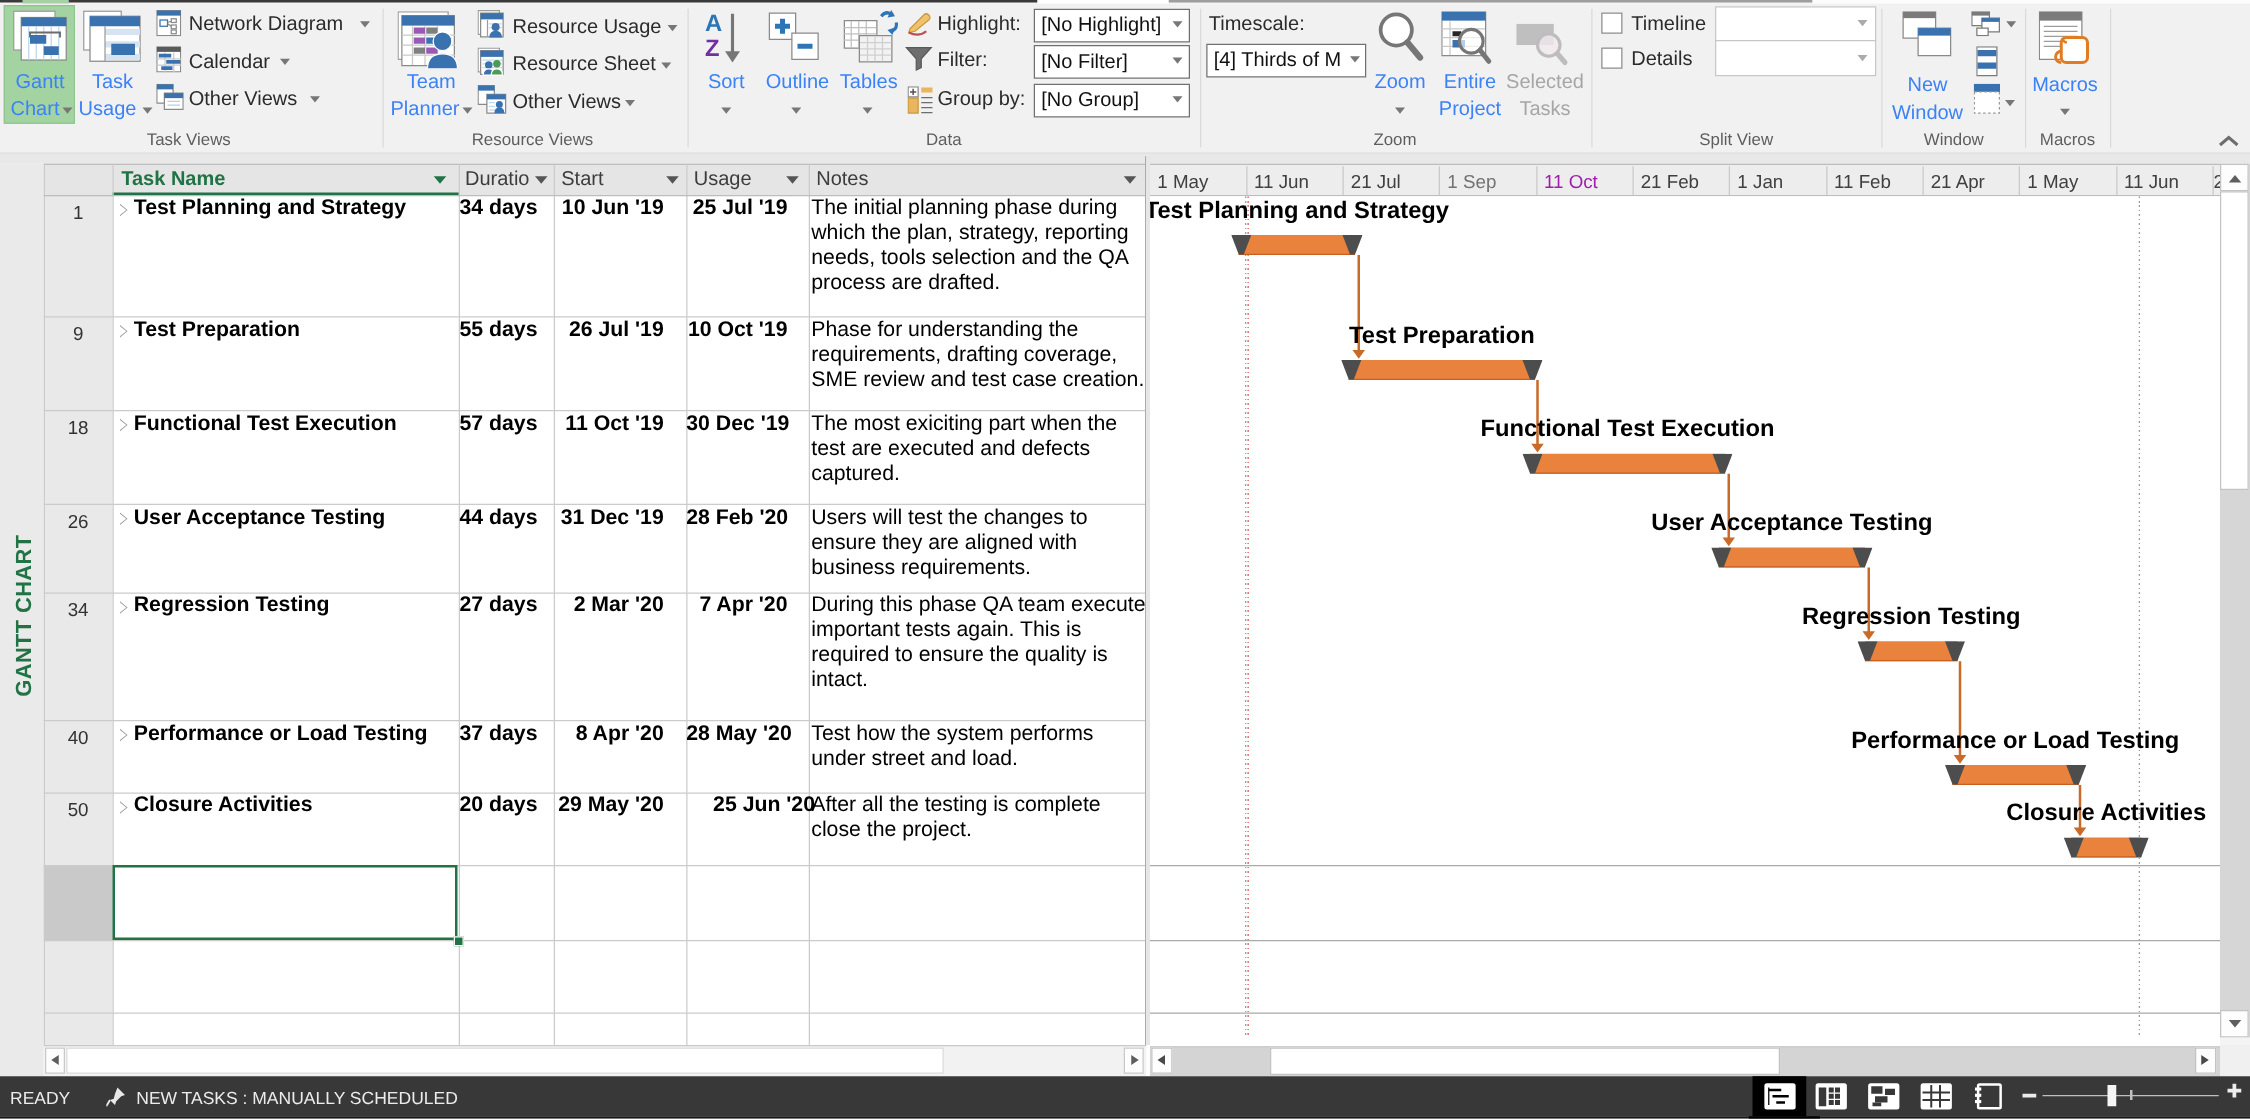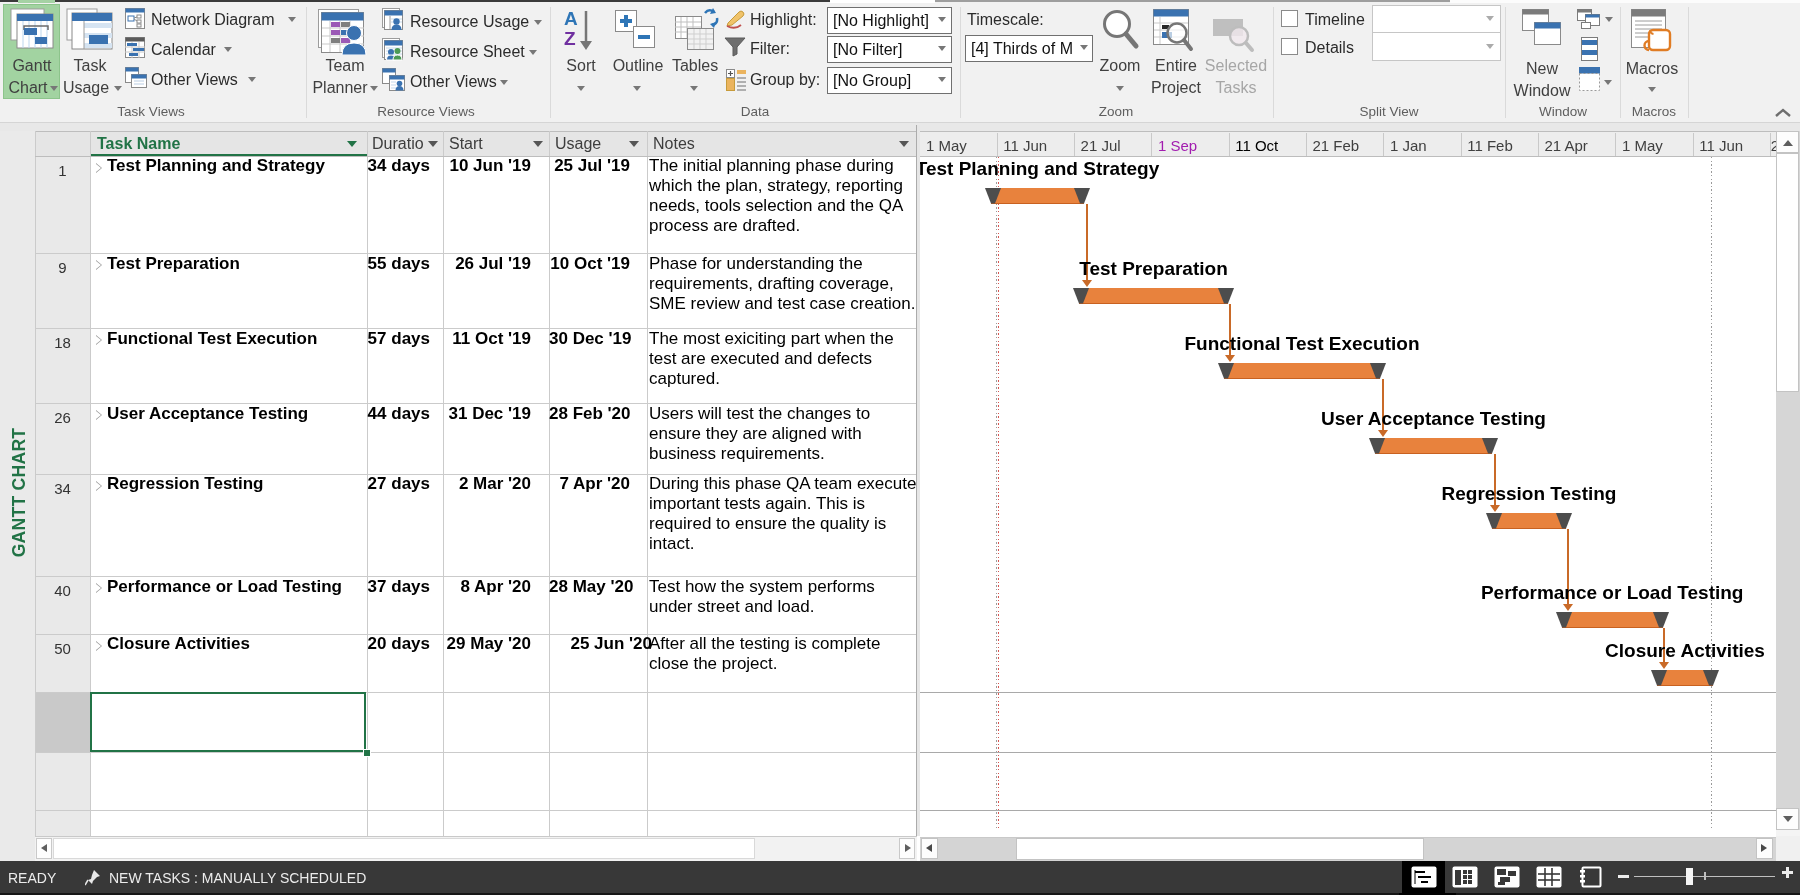--- a/index.html
+++ b/index.html
@@ -1,19 +1,19 @@
 <!DOCTYPE html>
 <html><head><meta charset="utf-8"><style>
 html,body{margin:0;padding:0}
 body{width:1800px;height:895px;font-family:"Liberation Sans",sans-serif;position:relative;background:#fff;overflow:hidden}
 .a{position:absolute}
 .car{position:absolute;width:0;height:0;border-left:4px solid transparent;border-right:4px solid transparent;border-top:5px solid #777}
 .gsep{position:absolute;top:7px;width:1px;height:111px;background:#DADADA}
 .glab{position:absolute;top:105px;height:14px;font-size:13.5px;color:#5E5E5E;text-align:center;line-height:14px}
-.btxt{position:absolute;font-size:16px;color:#404040;text-align:center;line-height:15px;white-space:nowrap}
+.btxt{position:absolute;font-size:16px;color:#3b82f6;text-align:center;line-height:15px;white-space:nowrap}
 .srow{position:absolute;font-size:16px;color:#2b2b2b;line-height:18px;white-space:nowrap}
 .ddbox{position:absolute;background:#fff;border:1px solid #707070;font-size:16px;color:#111;line-height:25px;white-space:nowrap}
 .hcell{position:absolute;top:131px;height:24px;font-size:16px;color:#3d3d3d;line-height:25px;overflow:hidden}
 .vbord{position:absolute;width:1px;background:#CBCBCB}
 .hbord{position:absolute;height:1px;background:#CBCBCB}
 .num{position:absolute;font-size:15px;color:#333;text-align:center}
 .tname{position:absolute;font-size:17px;font-weight:bold;color:#000;white-space:nowrap}
 .tval{position:absolute;font-size:17px;font-weight:bold;color:#000;text-align:right;white-space:nowrap}
 .tnote{position:absolute;font-size:17px;color:#000;line-height:20px;white-space:nowrap}
 .exp{position:absolute;width:0;height:0;border-top:4px solid transparent;border-bottom:4px solid transparent;border-left:5px solid #fff;}
@@ -466,23 +466,23 @@
 
 <div class="a" style="left:917px;top:125px;width:3px;height:711px;background:#E6E6E6"></div>
 <div class="a" style="left:920px;top:125px;width:856px;height:6px;background:#E8E8E8"></div>
 <div class="a" style="left:920px;top:131px;width:856px;height:26px;background:#EDEDED;border-top:1px solid #BDBDBD;border-bottom:1px solid #BDBDBD;box-sizing:border-box;overflow:hidden">
 <div style="position:absolute;left:5.9px;top:5px;font-size:15px;color:#404040;white-space:nowrap">1 May</div>
 <div style="position:absolute;left:76.7px;top:1px;width:1px;height:25px;background:#C9C9C9"></div>
 <div style="position:absolute;left:83.2px;top:5px;font-size:15px;color:#404040;white-space:nowrap">11 Jun</div>
 <div style="position:absolute;left:154.1px;top:1px;width:1px;height:25px;background:#C9C9C9"></div>
 <div style="position:absolute;left:160.6px;top:5px;font-size:15px;color:#404040;white-space:nowrap">21 Jul</div>
 <div style="position:absolute;left:231.4px;top:1px;width:1px;height:25px;background:#C9C9C9"></div>
-<div style="position:absolute;left:237.9px;top:5px;font-size:15px;color:#a21caf;white-space:nowrap">1 Sep</div>
+<div style="position:absolute;left:237.9px;top:5px;font-size:15px;color:#737373;white-space:nowrap">1 Sep</div>
 <div style="position:absolute;left:308.7px;top:1px;width:1px;height:25px;background:#C9C9C9"></div>
-<div style="position:absolute;left:315.2px;top:5px;font-size:15px;color:#000000;white-space:nowrap">11 Oct</div>
+<div style="position:absolute;left:315.2px;top:5px;font-size:15px;color:#a21caf;white-space:nowrap">11 Oct</div>
 <div style="position:absolute;left:386.0px;top:1px;width:1px;height:25px;background:#C9C9C9"></div>
 <div style="position:absolute;left:392.5px;top:5px;font-size:15px;color:#404040;white-space:nowrap">21 Feb</div>
 <div style="position:absolute;left:463.4px;top:1px;width:1px;height:25px;background:#C9C9C9"></div>
 <div style="position:absolute;left:469.9px;top:5px;font-size:15px;color:#404040;white-space:nowrap">1 Jan</div>
 <div style="position:absolute;left:540.7px;top:1px;width:1px;height:25px;background:#C9C9C9"></div>
 <div style="position:absolute;left:547.2px;top:5px;font-size:15px;color:#404040;white-space:nowrap">11 Feb</div>
 <div style="position:absolute;left:618.0px;top:1px;width:1px;height:25px;background:#C9C9C9"></div>
 <div style="position:absolute;left:624.5px;top:5px;font-size:15px;color:#404040;white-space:nowrap">21 Apr</div>
 <div style="position:absolute;left:695.4px;top:1px;width:1px;height:25px;background:#C9C9C9"></div>
 <div style="position:absolute;left:701.9px;top:5px;font-size:15px;color:#404040;white-space:nowrap">1 May</div>

